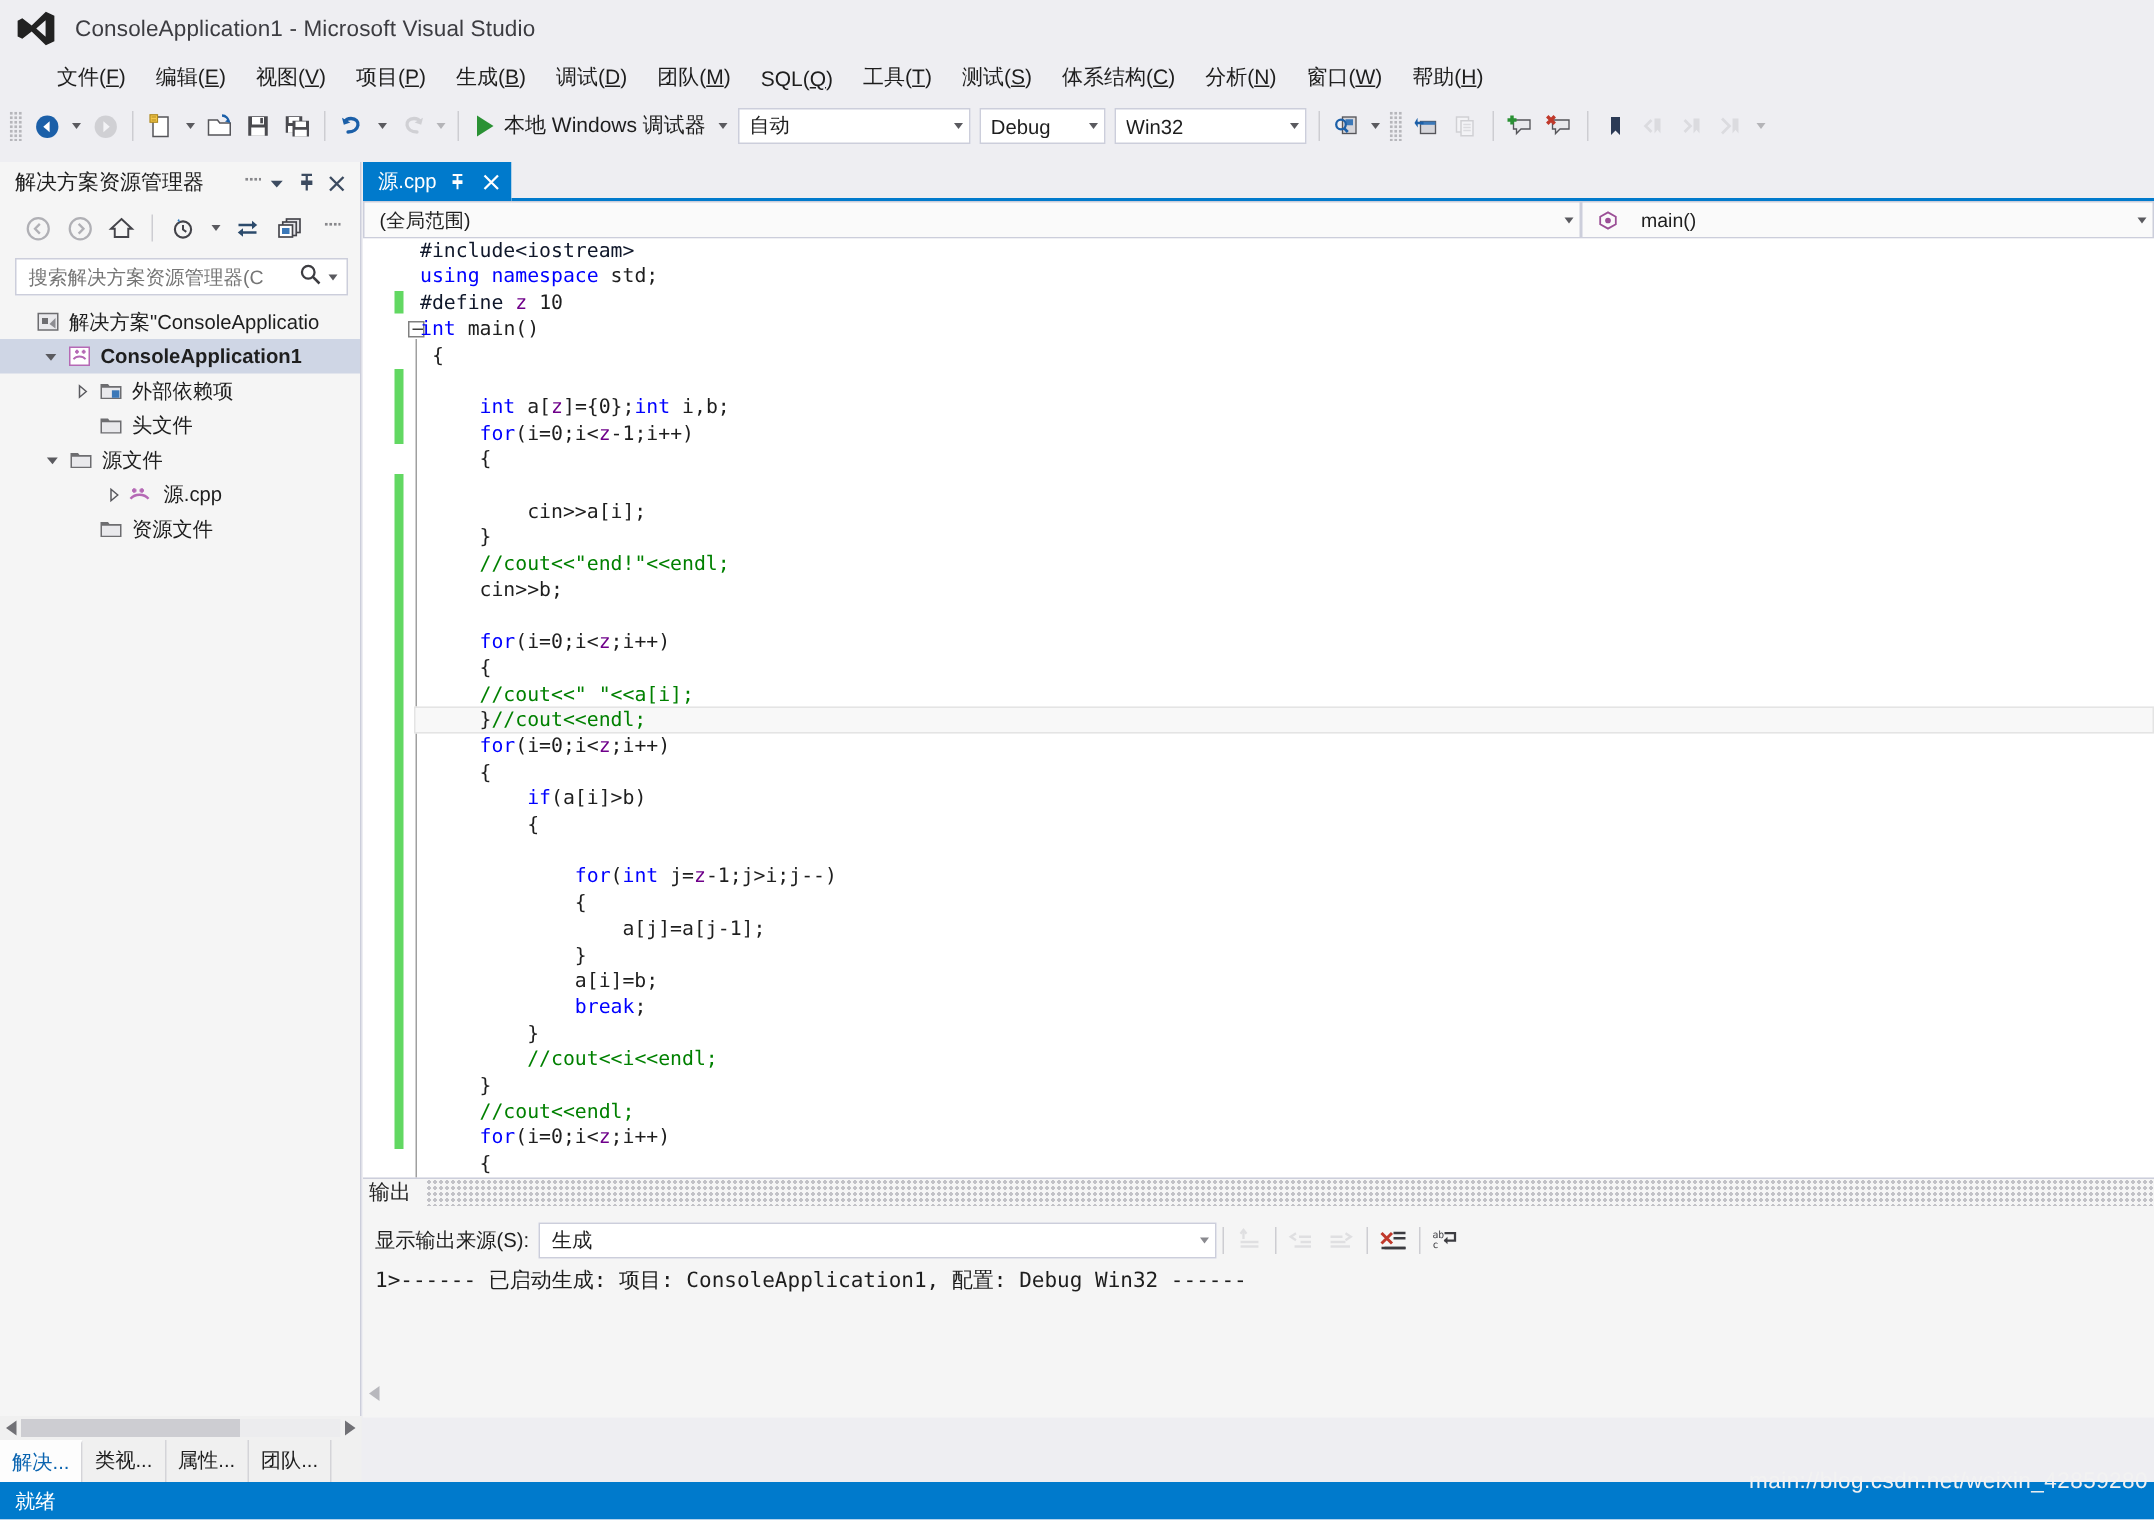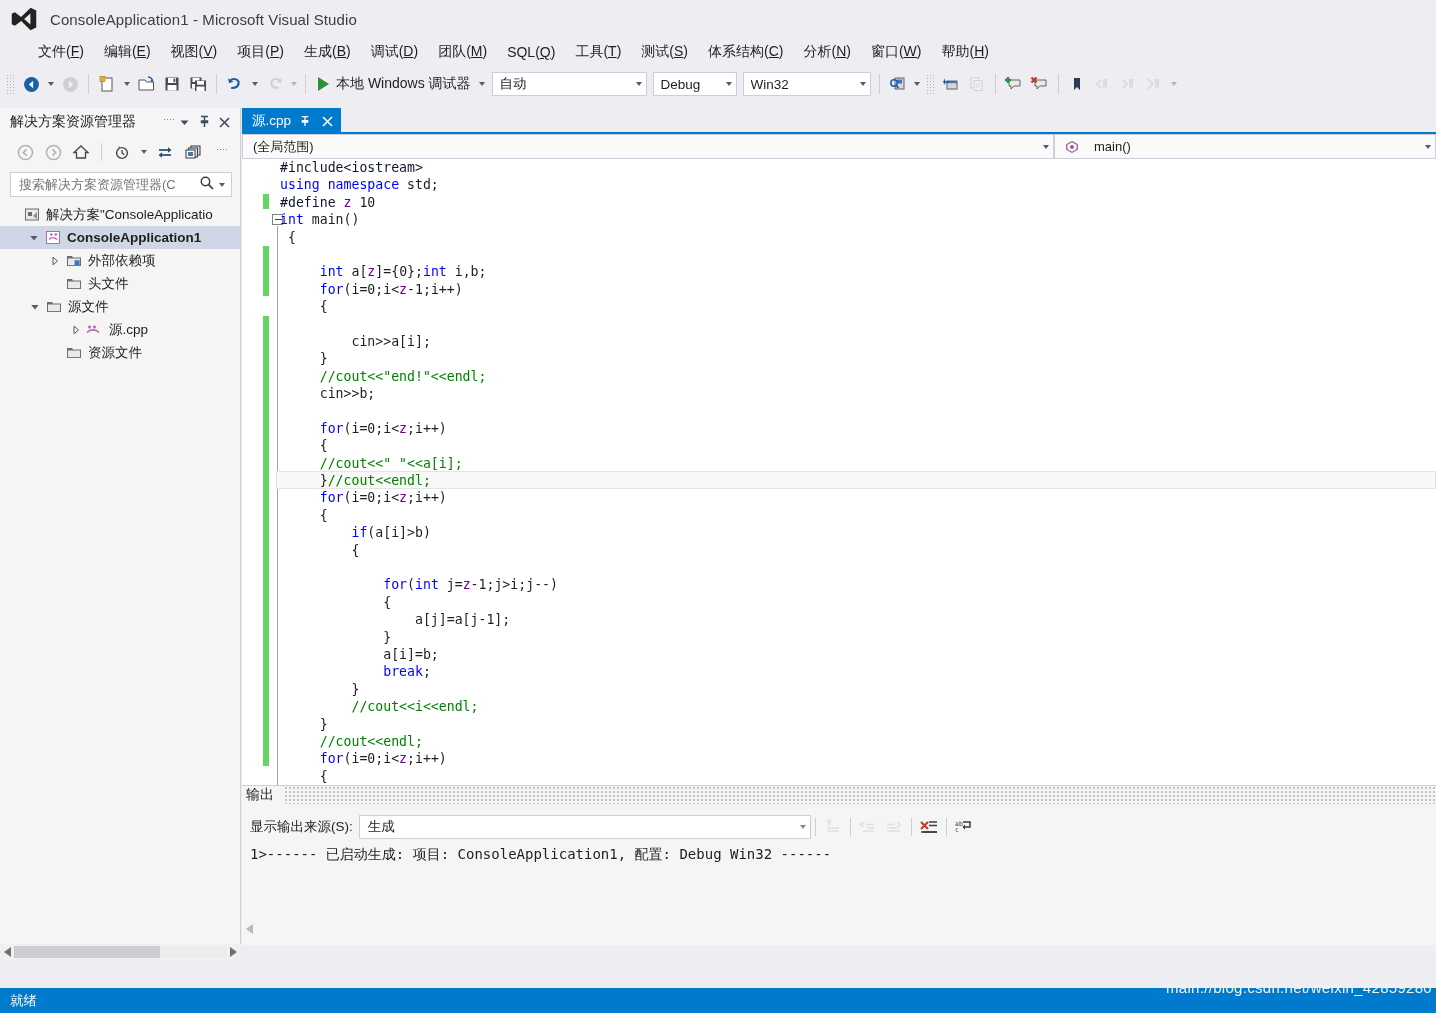--- a/index.html
+++ b/index.html
@@ -667,19 +667,25 @@
     <div class="out-body">1&gt;------ 已启动生成: 项目: ConsoleApplication1, 配置: Debug Win32 ------</div>
     <span class="out-scroll-l"></span>
   </div>
 
   <div class="sol-hscroll">
     <div class="sh-track"></div>
     <div class="sh-thumb"></div>
     <span class="sh-al"></span>
     <span class="sh-ar"></span>
   </div>
+  <div class="doctabs" id="doctabs">
+      <div class="dtab active">解决...</div>
+      <div class="dtab">类视...</div>
+      <div class="dtab">属性...</div>
+      <div class="dtab">团队...</div>
+    </div>
 
   <div class="statusbar">
     <span>就绪</span>
   </div>
 
   <div class="watermark">main://blog.csdn.net/weixin_42859280</div>
 </div>
 
 </body></html>

